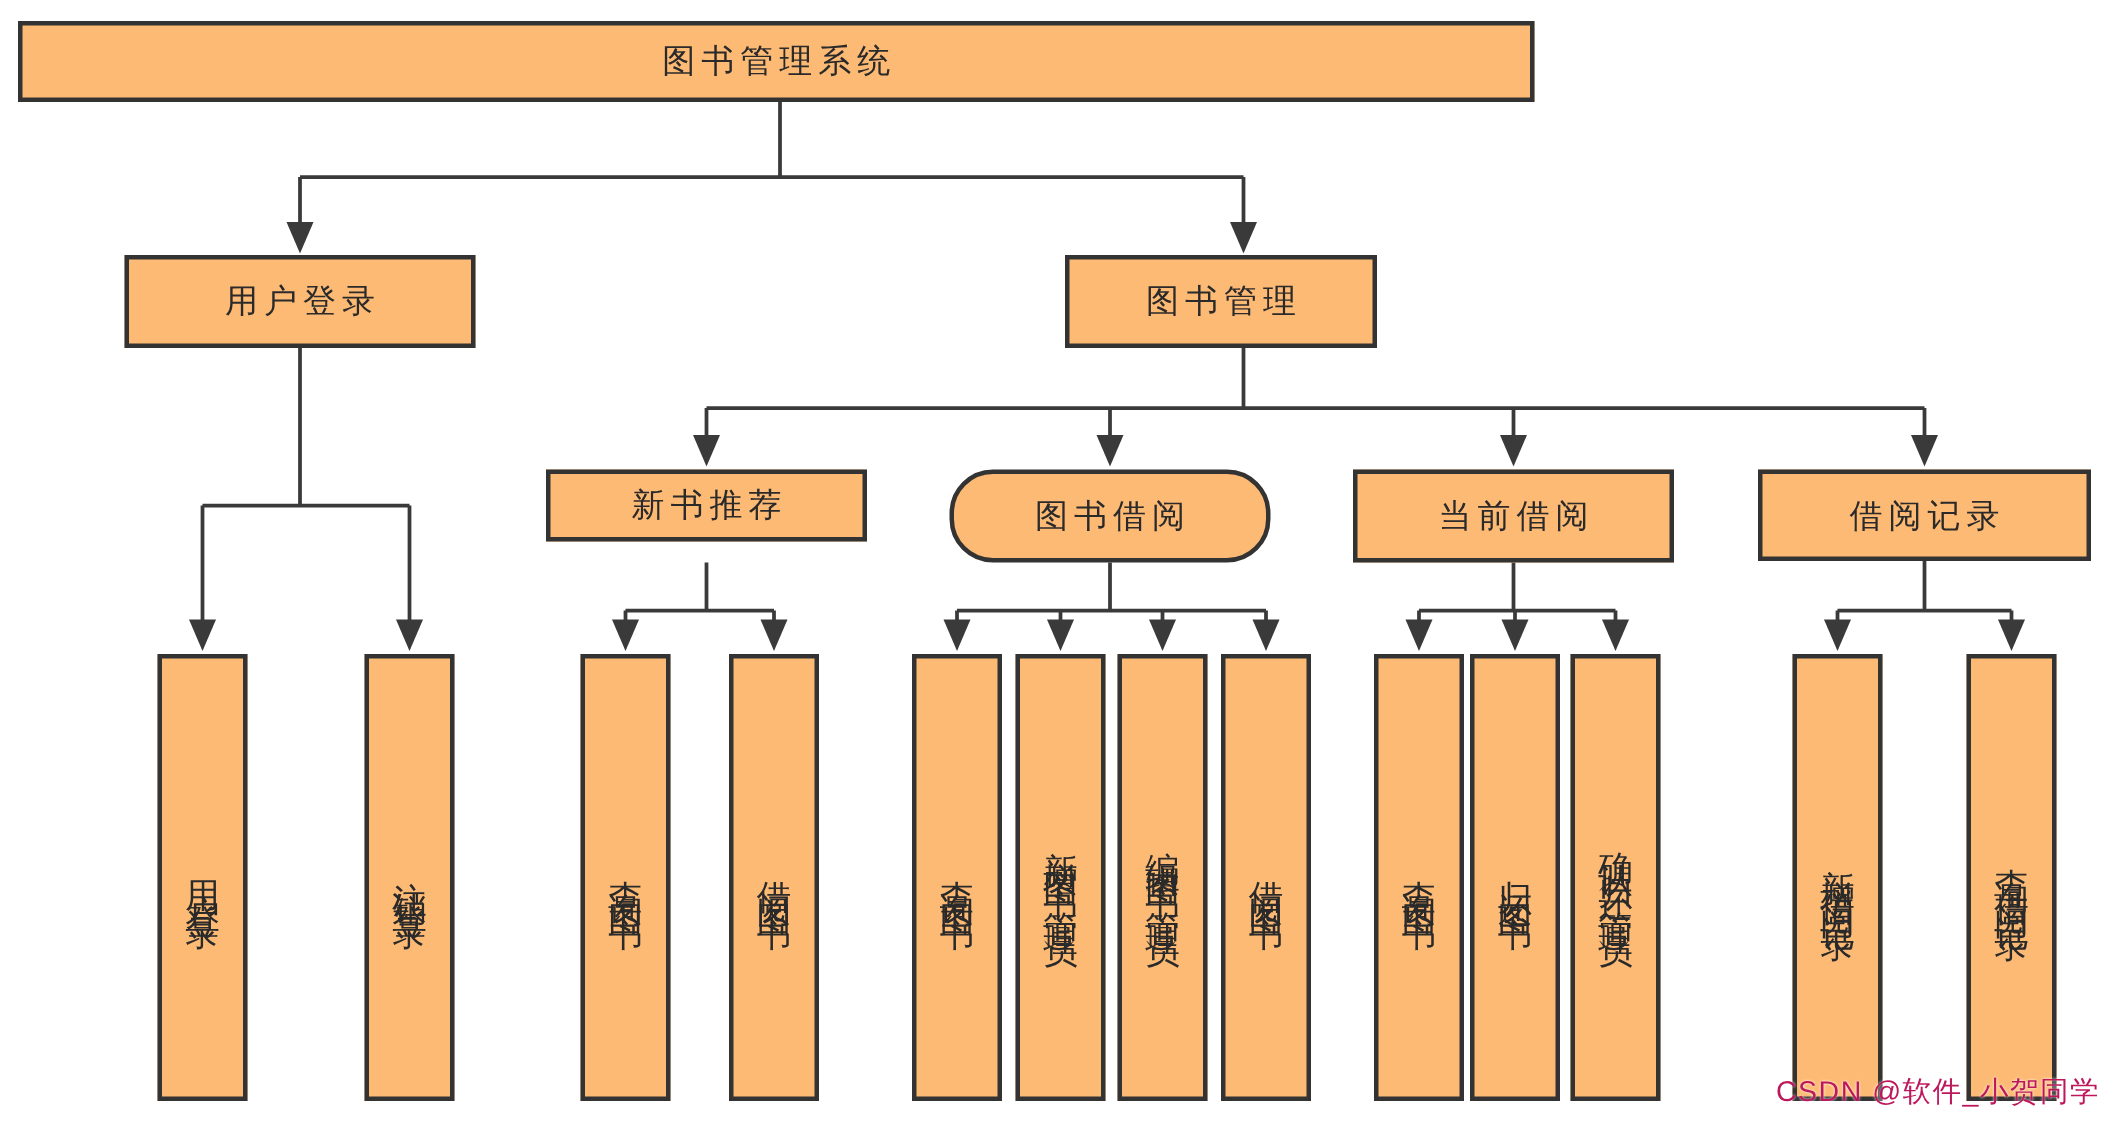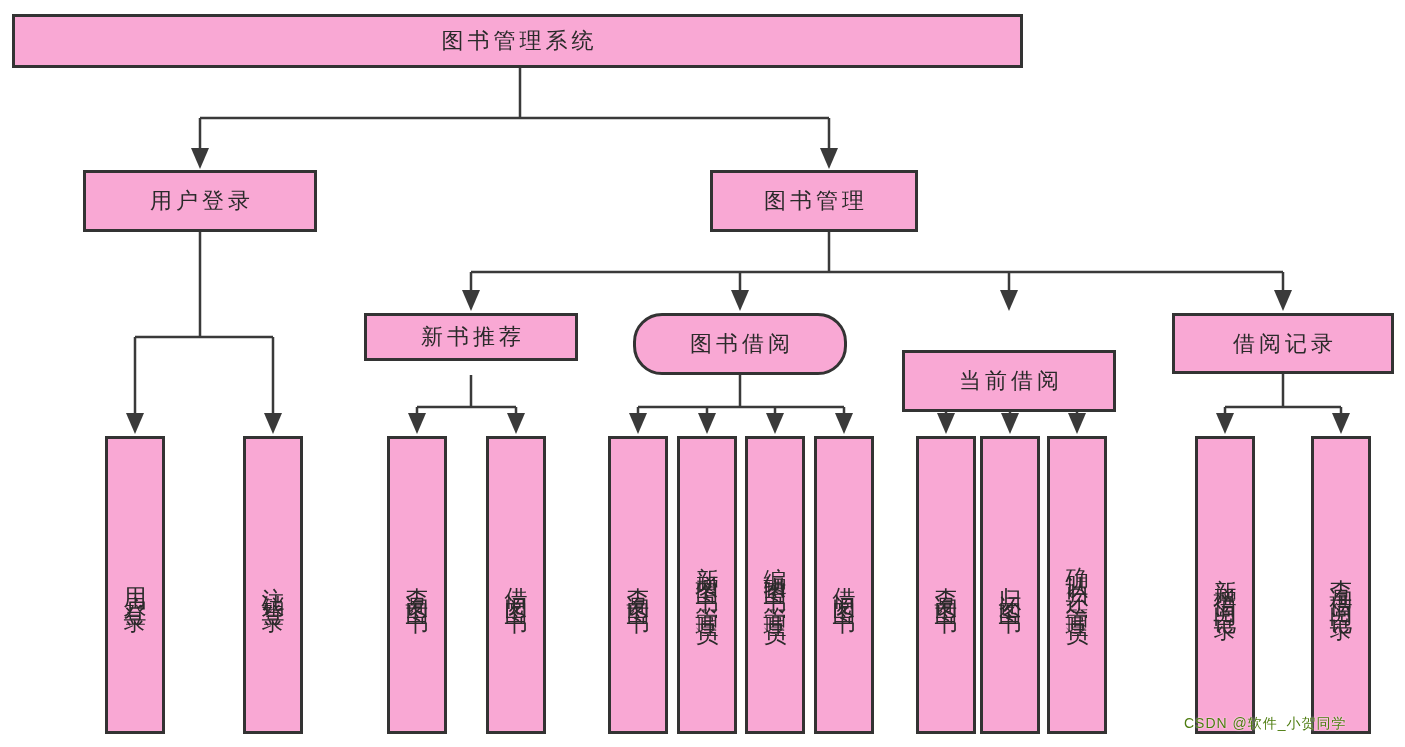--- a/index.html
+++ b/index.html
@@ -27,21 +27,21 @@
     fill: none;
   }
   .connectors polygon {
     fill: #3a3a3a;
     stroke: none;
   }
   .node {
     position: absolute;
     box-sizing: border-box;
     border: 3px solid #333333;
-    background: #f9a8d4;
+    background: #fdba74;
     display: flex;
     align-items: center;
     justify-content: center;
     color: #2a2a2a;
   }
   .node.h span {
     font-size: 22px;
     letter-spacing: 4px;
     padding-left: 4px;
     white-space: nowrap;
@@ -50,23 +50,23 @@
     writing-mode: vertical-rl;
     font-size: 23px;
     letter-spacing: 8px;
     line-height: 1;
     white-space: nowrap;
   }
   .watermark {
     position: absolute;
     left: 1184px;
     top: 715px;
-    font-size: 14px;
+    font-size: 19px;
     letter-spacing: 1px;
-    color: #4d7c0f;
+    color: #be185d;
     text-shadow: 0 0 2px #ffffff;
     white-space: nowrap;
     z-index: 5;
   }
 </style>
 </head>
 <body>
 
 <div class="canvas">
 
@@ -130,21 +130,21 @@
   <div class="node h" style="left:710px; top:170px; width:208px; height:62px;">
     <span>图书管理</span>
   </div>
 
   <div class="node h" style="left:364px; top:313px; width:214px; height:48px;">
     <span>新书推荐</span>
   </div>
   <div class="node h" style="left:633px; top:313px; width:214px; height:62px;border-radius:29px;">
     <span>图书借阅</span>
   </div>
-  <div class="node h" style="left:902px; top:313px; width:214px; height:62px;margin-top:37px;">
+  <div class="node h" style="left:902px; top:313px; width:214px; height:62px;">
     <span>当前借阅</span>
   </div>
   <div class="node h" style="left:1172px; top:313px; width:222px; height:61px;">
     <span>借阅记录</span>
   </div>
 
   <div class="node v" style="left:105px; top:436px; width:60px; height:298px;">
     <span>用户登录</span>
   </div>
   <div class="node v" style="left:243px; top:436px; width:60px; height:298px;">

